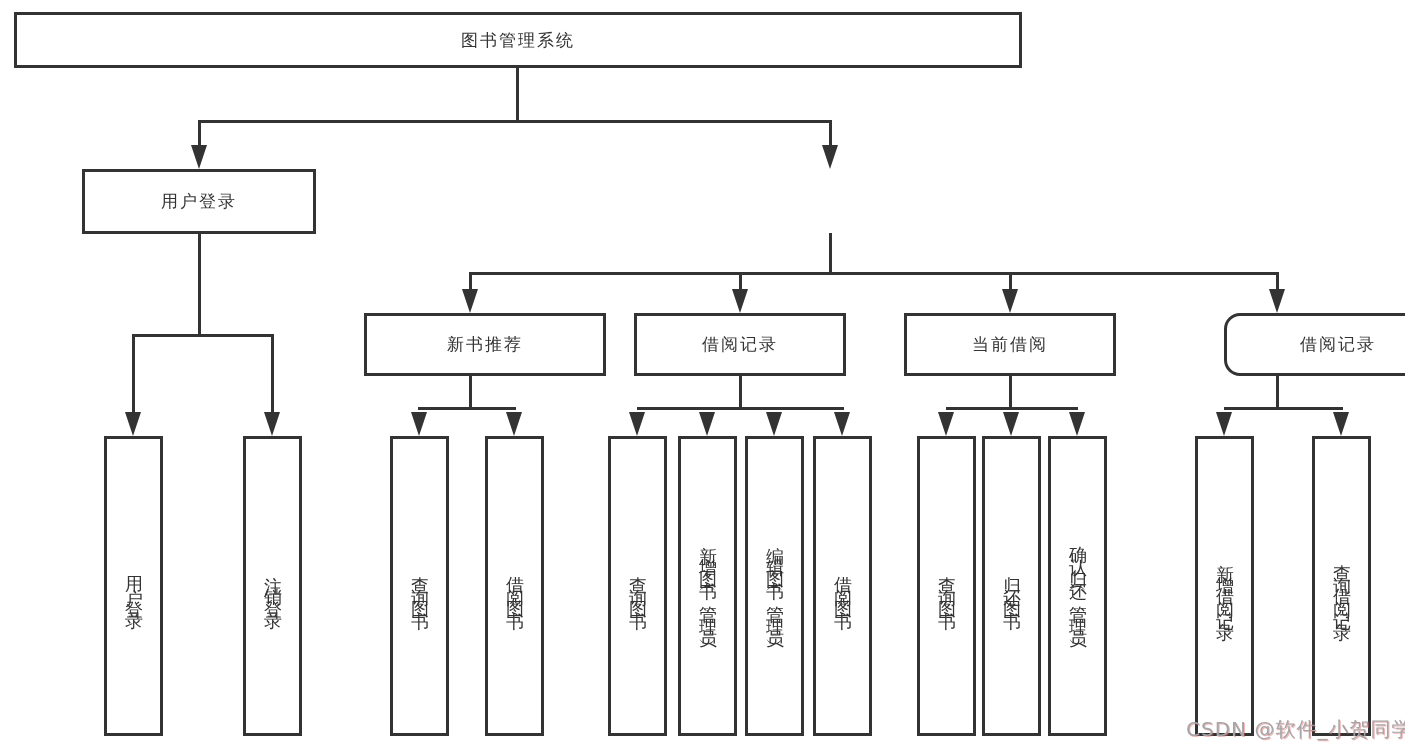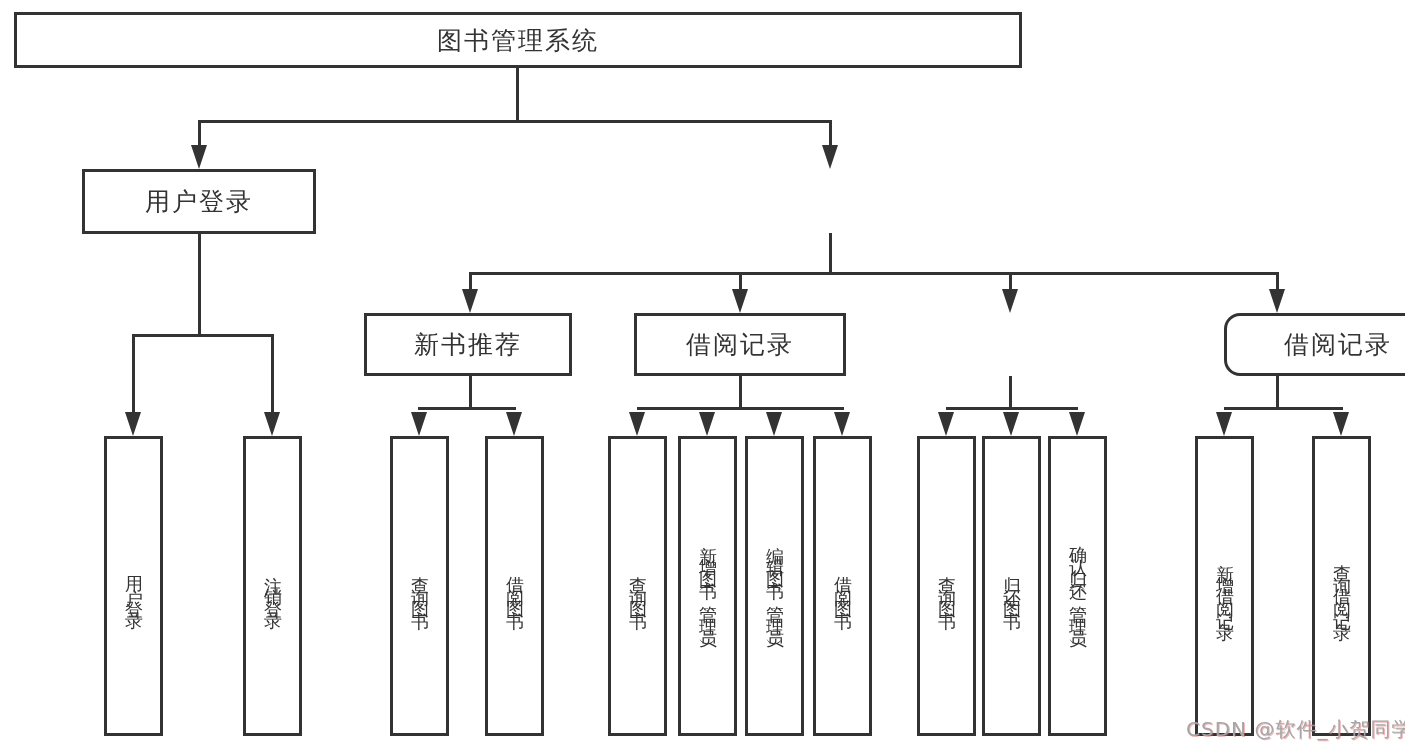--- a/index.html
+++ b/index.html
@@ -14,21 +14,21 @@
     position:absolute;
     box-sizing:border-box;
     border:3px solid #333333;
     background:#ffffff;
     display:flex;
     align-items:center;
     justify-content:center;
     color:#333333;
   }
   .h-label{
-    font-size:25px;
+    font-size:17px;
     letter-spacing:2px;
     white-space:nowrap;
   }
   .leaf .vtext{
     writing-mode:vertical-lr;
     text-orientation:mixed;
     font-size:18px;
     line-height:1.05;
     letter-spacing:12px;
     white-space:nowrap;
@@ -85,25 +85,28 @@
   <div class="line" style="left:469px;top:272px;width:810px;height:3px;"></div>
   <div class="line" style="left:469px;top:272px;width:3px;height:21px;"></div>
   <div class="arrow" style="left:462px;top:289px;"></div>
   <div class="line" style="left:739px;top:272px;width:3px;height:21px;"></div>
   <div class="arrow" style="left:732px;top:289px;"></div>
   <div class="line" style="left:1009px;top:272px;width:3px;height:21px;"></div>
   <div class="arrow" style="left:1002px;top:289px;"></div>
   <div class="line" style="left:1276px;top:272px;width:3px;height:21px;"></div>
   <div class="arrow" style="left:1269px;top:289px;"></div>
 
-  <div class="box" style="left:364px;top:313px;width:208px;height:63px;justify-content:center;">
+  <div class="box" style="left:364px;top:313px;width:242px;height:63px;justify-content:center;">
     <span class="h-label">新书推荐</span>
   </div>
   <div class="box" style="left:634px;top:313px;width:212px;height:63px;">
     <span class="h-label">借阅记录</span>
+  </div>
+  <div class="box" style="left:904px;top:313px;width:212px;height:63px;">
+    <span class="h-label">当前借阅</span>
   </div>
   <div class="box" style="left:1224px;top:313px;width:228px;height:63px;border-radius:16px;">
     <span class="h-label">借阅记录</span>
   </div>
 
   <div class="line" style="left:469px;top:376px;width:3px;height:33px;"></div>
   <div class="line" style="left:418px;top:407px;width:98px;height:3px;"></div>
   <div class="arrow" style="left:411px;top:412px;"></div>
   <div class="arrow" style="left:506px;top:412px;"></div>
 

